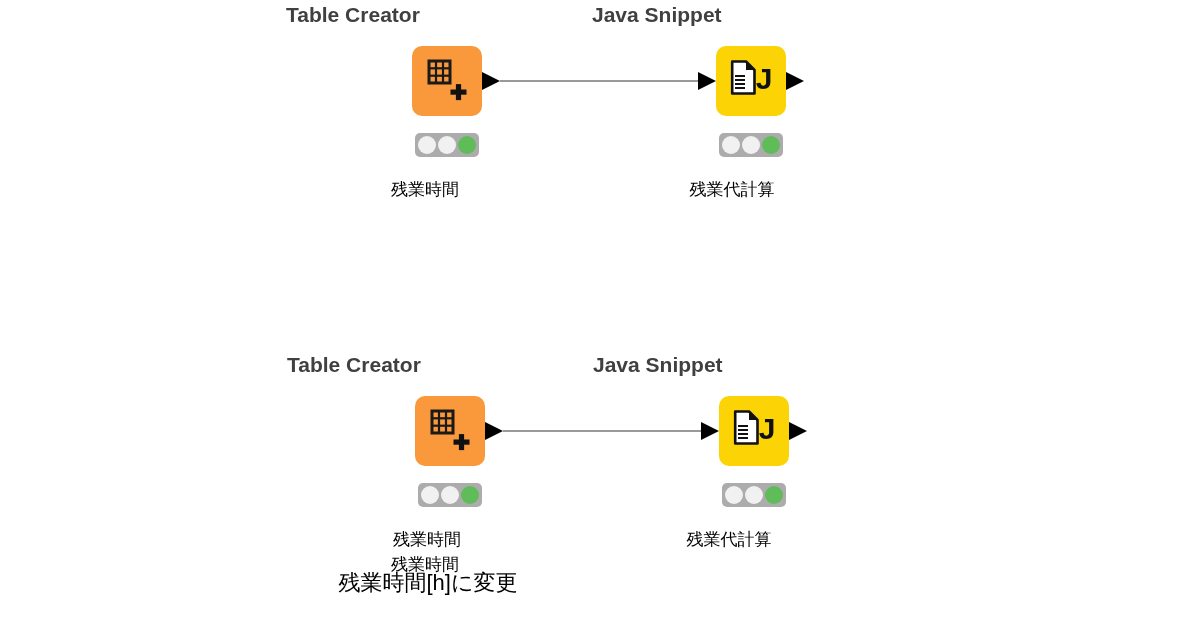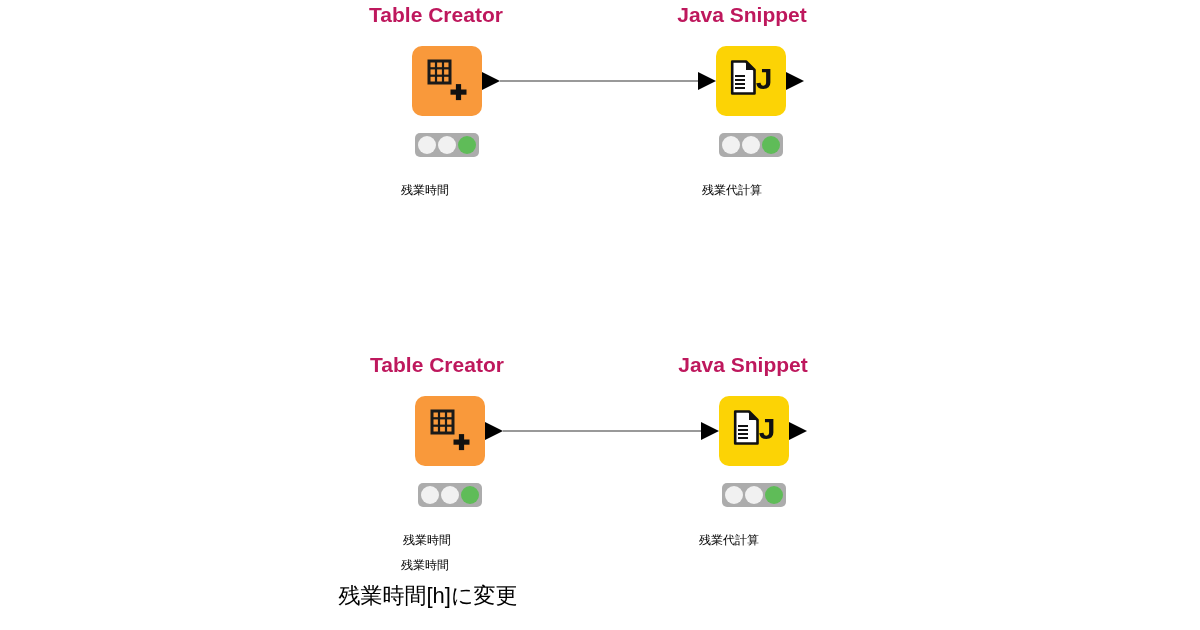--- a/index.html
+++ b/index.html
@@ -1,21 +1,21 @@
 <!DOCTYPE html>
 <html><head>
 <meta charset="utf-8">
 <style>
   html,body{margin:0;padding:0;}
   body{width:1200px;height:630px;background:#ffffff;overflow:hidden;
        font-family:"Liberation Sans", sans-serif;}
   .canvas{position:relative;width:1200px;height:630px;background:#ffffff;}
 
-  .ntitle{position:absolute;width:300px;text-align:center;
-          font-size:21px;line-height:24px;font-weight:bold;color:#be185d;}
+  .ntitle{position:absolute;width:300px;text-align:left;
+          font-size:21px;line-height:24px;font-weight:bold;color:#404040;}
 
   .node{position:absolute;width:70px;height:70px;border-radius:10px;}
   .node.creator{background:#F9993B;}
   .node.snippet{background:#FCD305;}
   .node .icon{position:absolute;}
   .creator .icon{left:14px;top:12px;}
   .snippet .icon{left:14px;top:14px;}
 
   .port{position:absolute;width:0;height:0;
         border-top:9px solid transparent;border-bottom:9px solid transparent;
@@ -24,21 +24,21 @@
   .edge{position:absolute;height:2px;background:#999999;}
 
   .traffic{position:absolute;width:64px;height:24px;background:#ACACAC;
            border-radius:5px;display:flex;align-items:center;
            justify-content:space-between;padding:0 3px;box-sizing:border-box;}
   .light{width:18px;height:18px;border-radius:50%;}
   .light.off{background:#F1F1F1;}
   .light.on{background:#5FBC58;}
 
   .nlabel{position:absolute;width:300px;text-align:center;
-          font-size:12px;line-height:20px;color:#000;}
+          font-size:17px;line-height:20px;color:#000;}
   .nlabel.big{font-size:22px;line-height:25px;}
 </style>
 </head>
 <body>
 
 <div class="canvas">
 
   <div class="ntitle" style="left:286px;top:3px">Table Creator</div>
   <div class="ntitle" style="left:592px;top:3px">Java Snippet</div>
 
@@ -123,15 +123,15 @@
   <div class="traffic" style="left:722px;top:483px">
     <span class="light off"></span>
     <span class="light off"></span>
     <span class="light on"></span>
   </div>
 
   <div class="nlabel" style="left:277px;top:530px">残業時間</div>
   <div class="nlabel" style="left:579px;top:530px">残業代計算</div>
 
   <div class="nlabel" style="left:275px;top:555px">残業時間</div>
-  <div class="nlabel big" style="left:278px;top:583px">残業時間[h]に変更</div>
+  <div class="nlabel big" style="left:278px;top:570px">残業時間[h]に変更</div>
 
 </div>
 
 </body></html>

